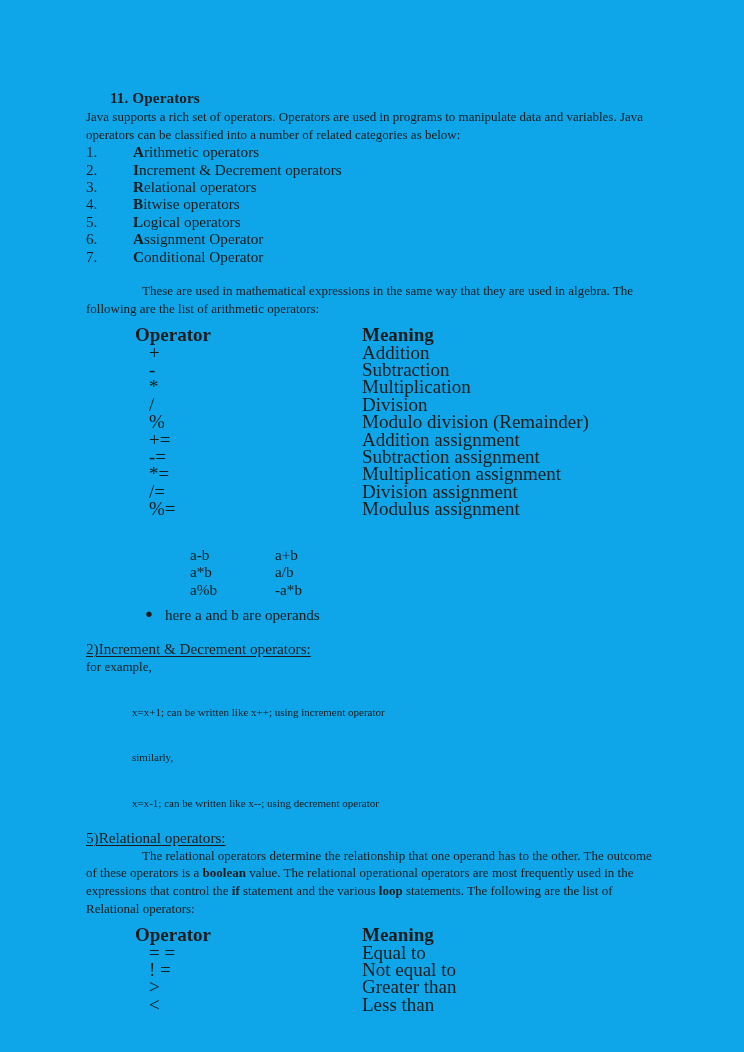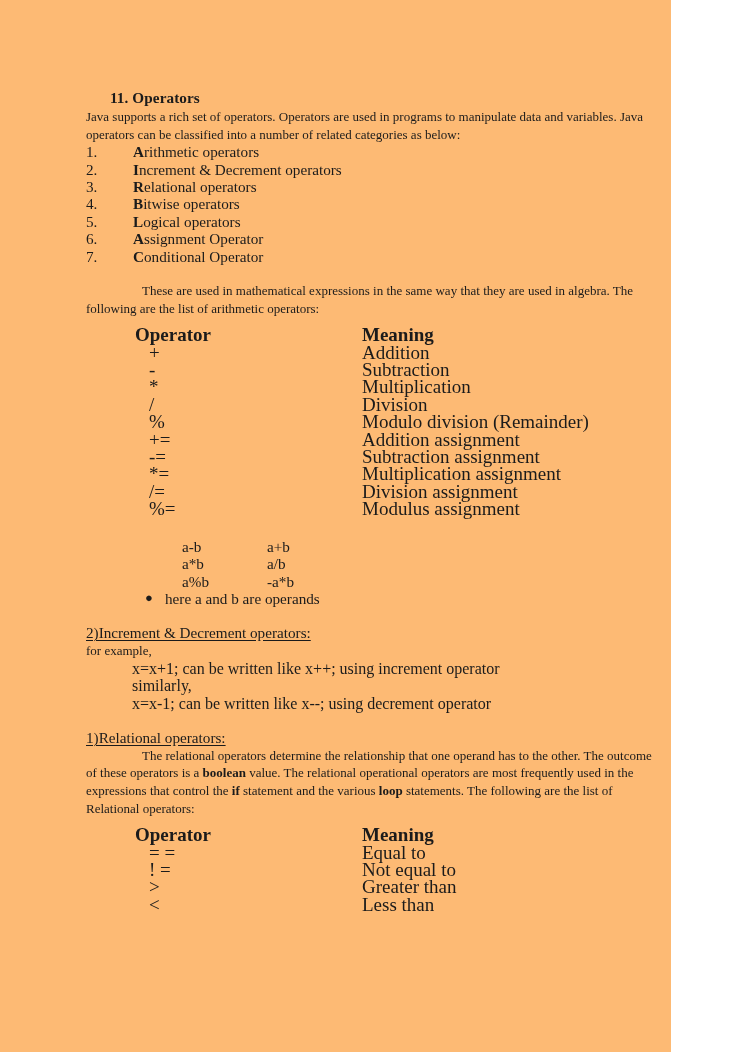--- a/index.html
+++ b/index.html
@@ -12,23 +12,23 @@
     height: 1052px;
     position: relative;
     overflow: hidden;
     font-family: "Liberation Serif", "DejaVu Serif", serif;
     color: #1b1b1b;
   }
 
   .page {
     position: absolute;
     left: 0; top: 0;
-    width: 671px;
+    width: 744px;
     height: 1052px;
-    background: #fdba74;
+    background: #0ea5e9;
   }
 
   .content {
     position: absolute;
     left: 86px;
     top: 88px;
     width: 568px;
   }
 
   
@@ -106,21 +106,21 @@
   }
   .op-table thead th.col-mean { padding-left: 0; margin-left: 20px; }
   .op-table tbody td.col-op {
     padding-left: 63px;
   }
   .op-table tbody td.col-mean { padding-left: 0; }
 
   
   .ex-grid {
     border-collapse: collapse;
-    margin: 0;
+    margin: 8px;
     table-layout: fixed;
   }
   .ex-grid td {
     font-size: 15.2px;
     line-height: 17.4px;
     padding: 0;
     vertical-align: top;
   }
   .ex-grid td.c1 { width: 85px; padding-left: 96px; }
   .ex-grid td.c2 { width: 120px; }
@@ -134,23 +134,24 @@
   }
   .bullet-row .dot {
     position: absolute;
     left: 59px;
     top: -0.5px;
     font-size: 13px;
   }
 
   
   .code-line {
-    font-size: 16px;
+    font-size: 11px;
     line-height: 17.6px;
     padding-left: 46px;
+    margin-top: 28px;
   }
 </style>
 </head>
 <body>
 
 <div class="page">
   <div class="content">
 
     <h1 class="title">11. Operators</h1>
 
@@ -262,21 +263,21 @@
 
     <div id="section2-lines">
         <div class="code-line">x=x+1;  can be written like x++;  using increment operator</div>
         <div class="code-line">similarly,</div>
         <div class="code-line">x=x-1;  can be written like x--;  using decrement operator</div>
       </div>
 
     <div class="spacer-md"></div>
 
     <div class="section-head">
-      <span class="u">1)Relational operators:</span>
+      <span class="u">5)Relational operators:</span>
     </div>
 
     <p class="para">
       <span style="display:inline-block;width:56px"></span><span>The relational operators determine the relationship that one operand has to the other. The outcome of these operators is a </span><b>boolean</b><span> value. The relational operational operators are most frequently used in the expressions that control the </span><b>if</b><span> statement and the various </span><b>loop</b><span> statements. The following are the list of Relational operators:</span>
     </p>
 
     <div class="spacer-sm"></div>
 
     <table class="op-table">
       <thead>

